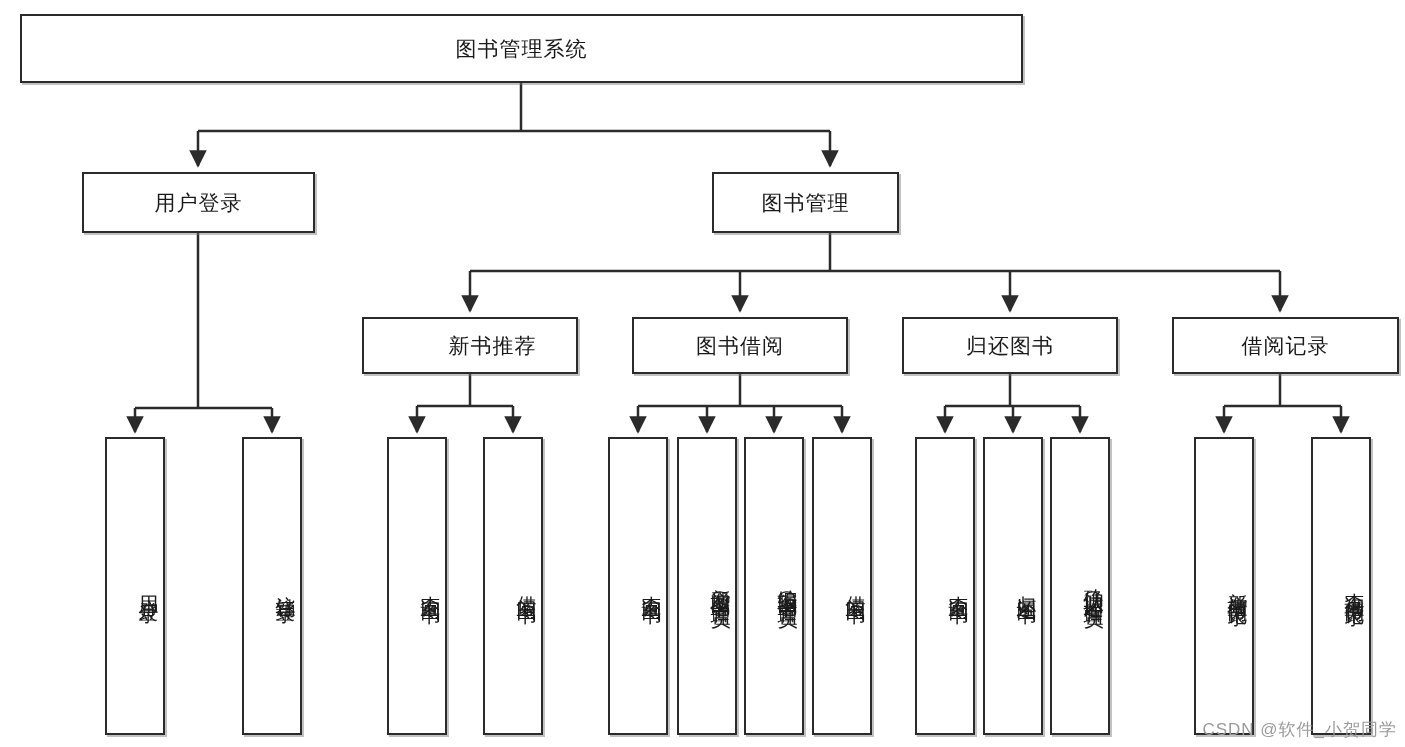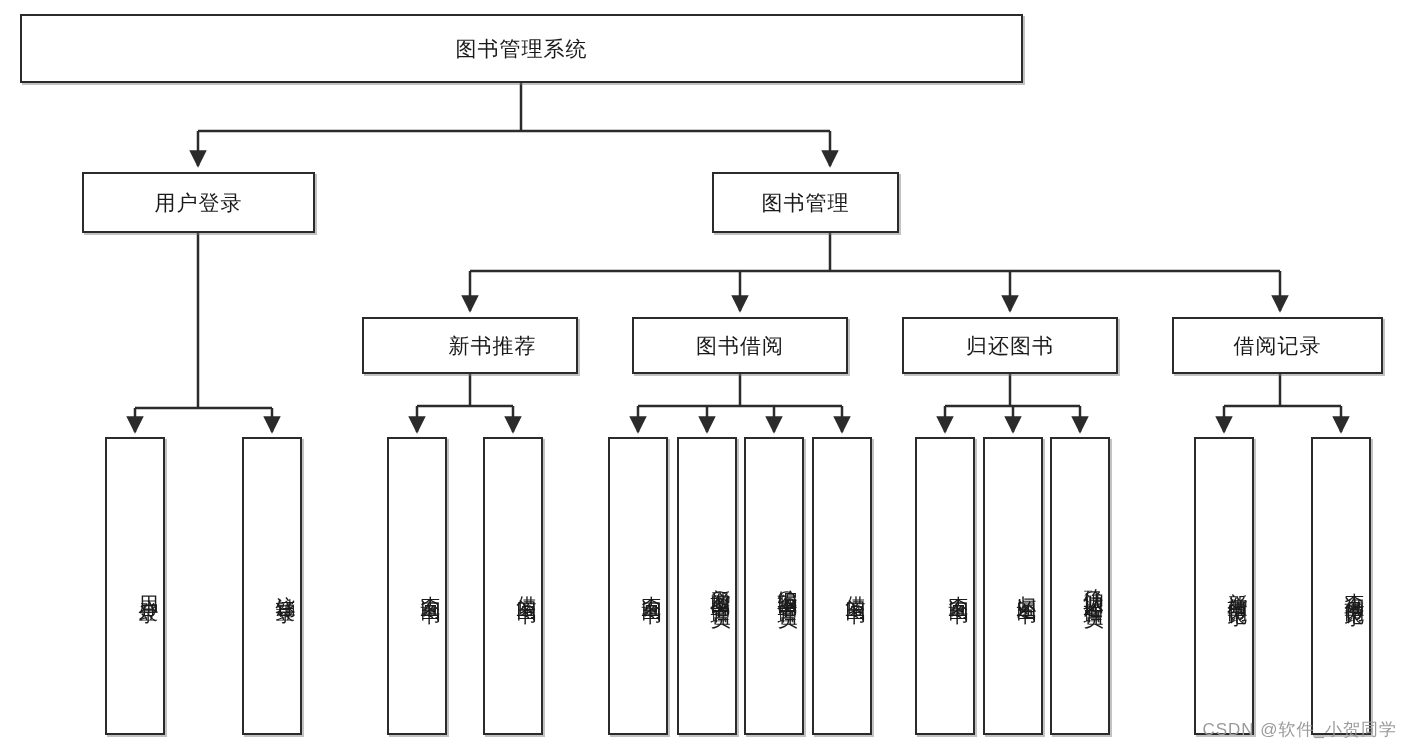--- a/index.html
+++ b/index.html
@@ -134,21 +134,21 @@
 
   <div class="node horizontal" style="left:362px; top:317px; width:216px; height:57px;padding-left:45px;">
     <span>新书推荐</span>
   </div>
   <div class="node horizontal" style="left:632px; top:317px; width:216px; height:57px;">
     <span>图书借阅</span>
   </div>
   <div class="node horizontal" style="left:902px; top:317px; width:216px; height:57px;">
     <span>归还图书</span>
   </div>
-  <div class="node horizontal" style="left:1172px; top:317px; width:211px; height:57px;">
+  <div class="node horizontal" style="left:1172px; top:317px; width:227px; height:57px;">
     <span>借阅记录</span>
   </div>
 
   <div class="node vertical" style="left:105px; top:437px; width:60px; height:298px;">
     <span>用户登录</span>
   </div>
   <div class="node vertical" style="left:242px; top:437px; width:60px; height:298px;">
     <span>注销登录</span>
   </div>
 

